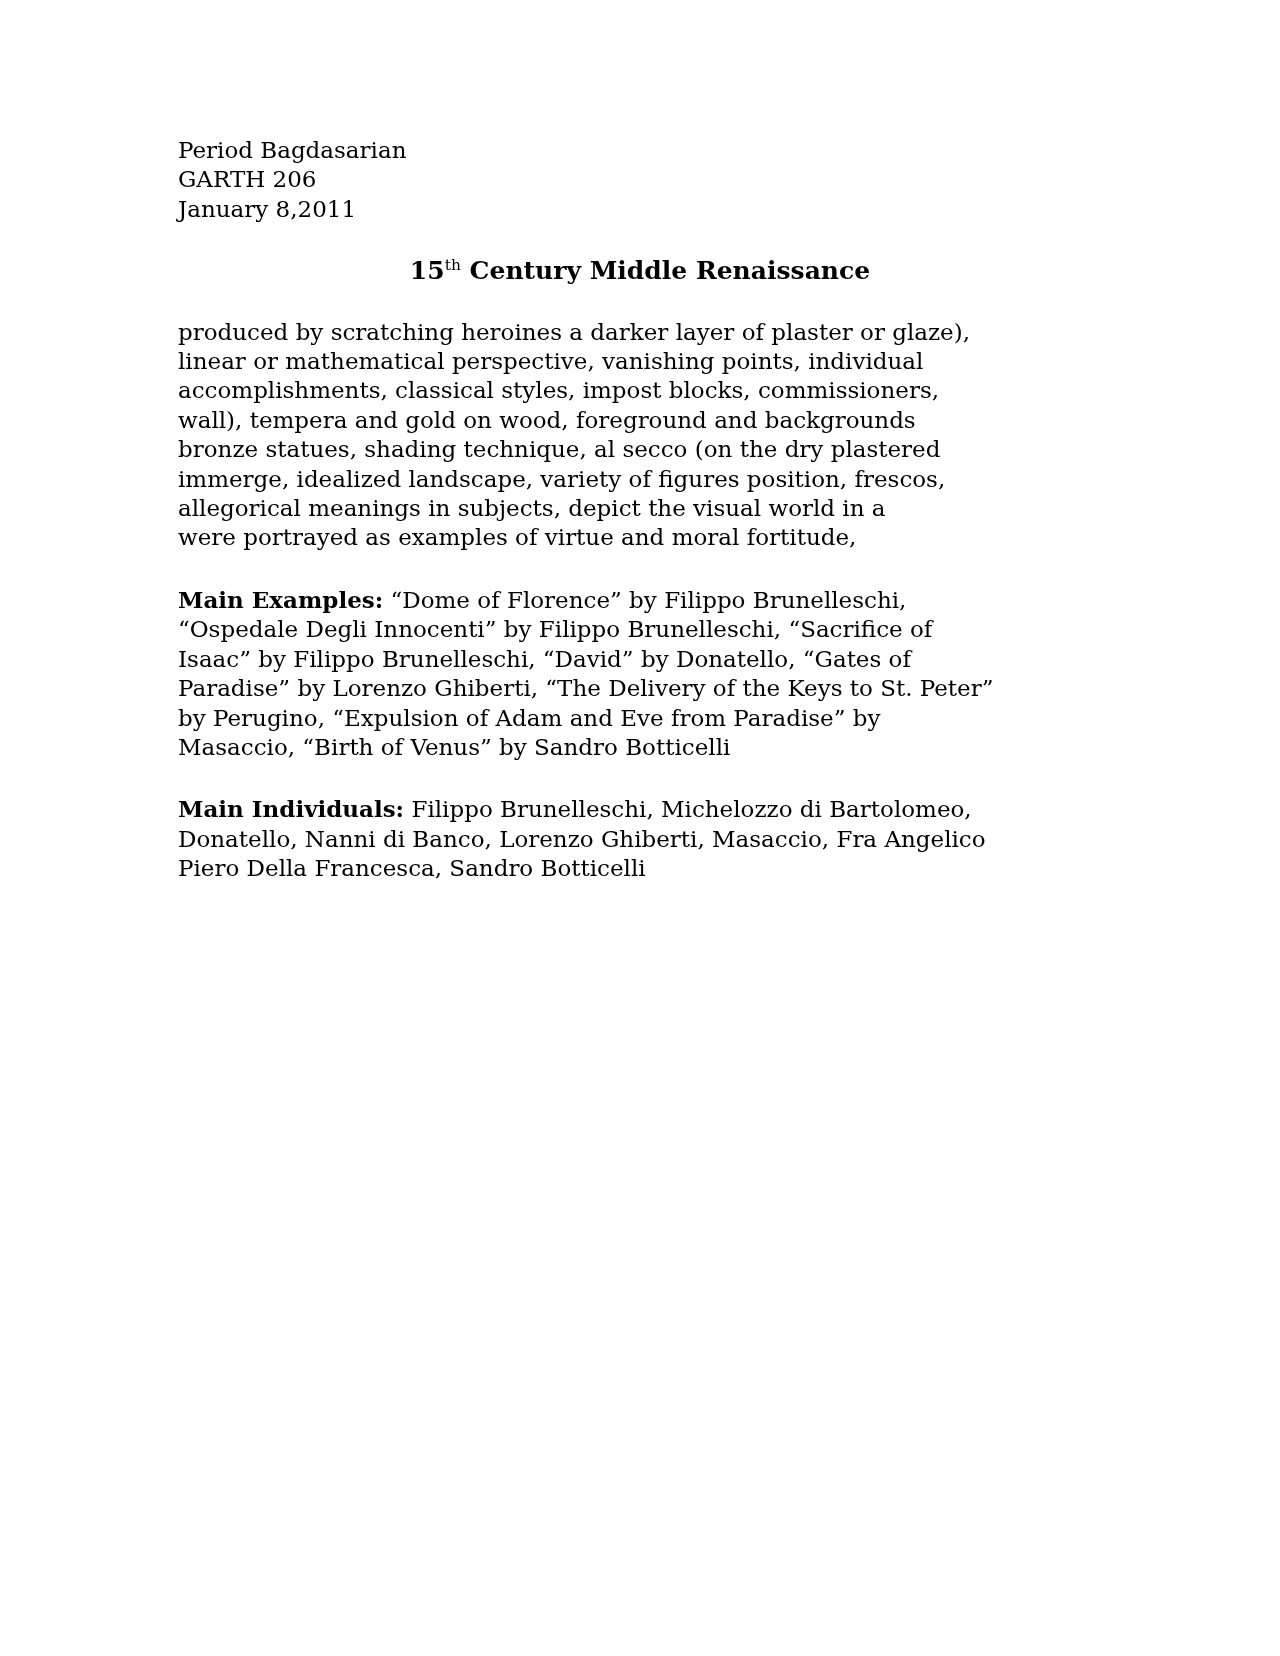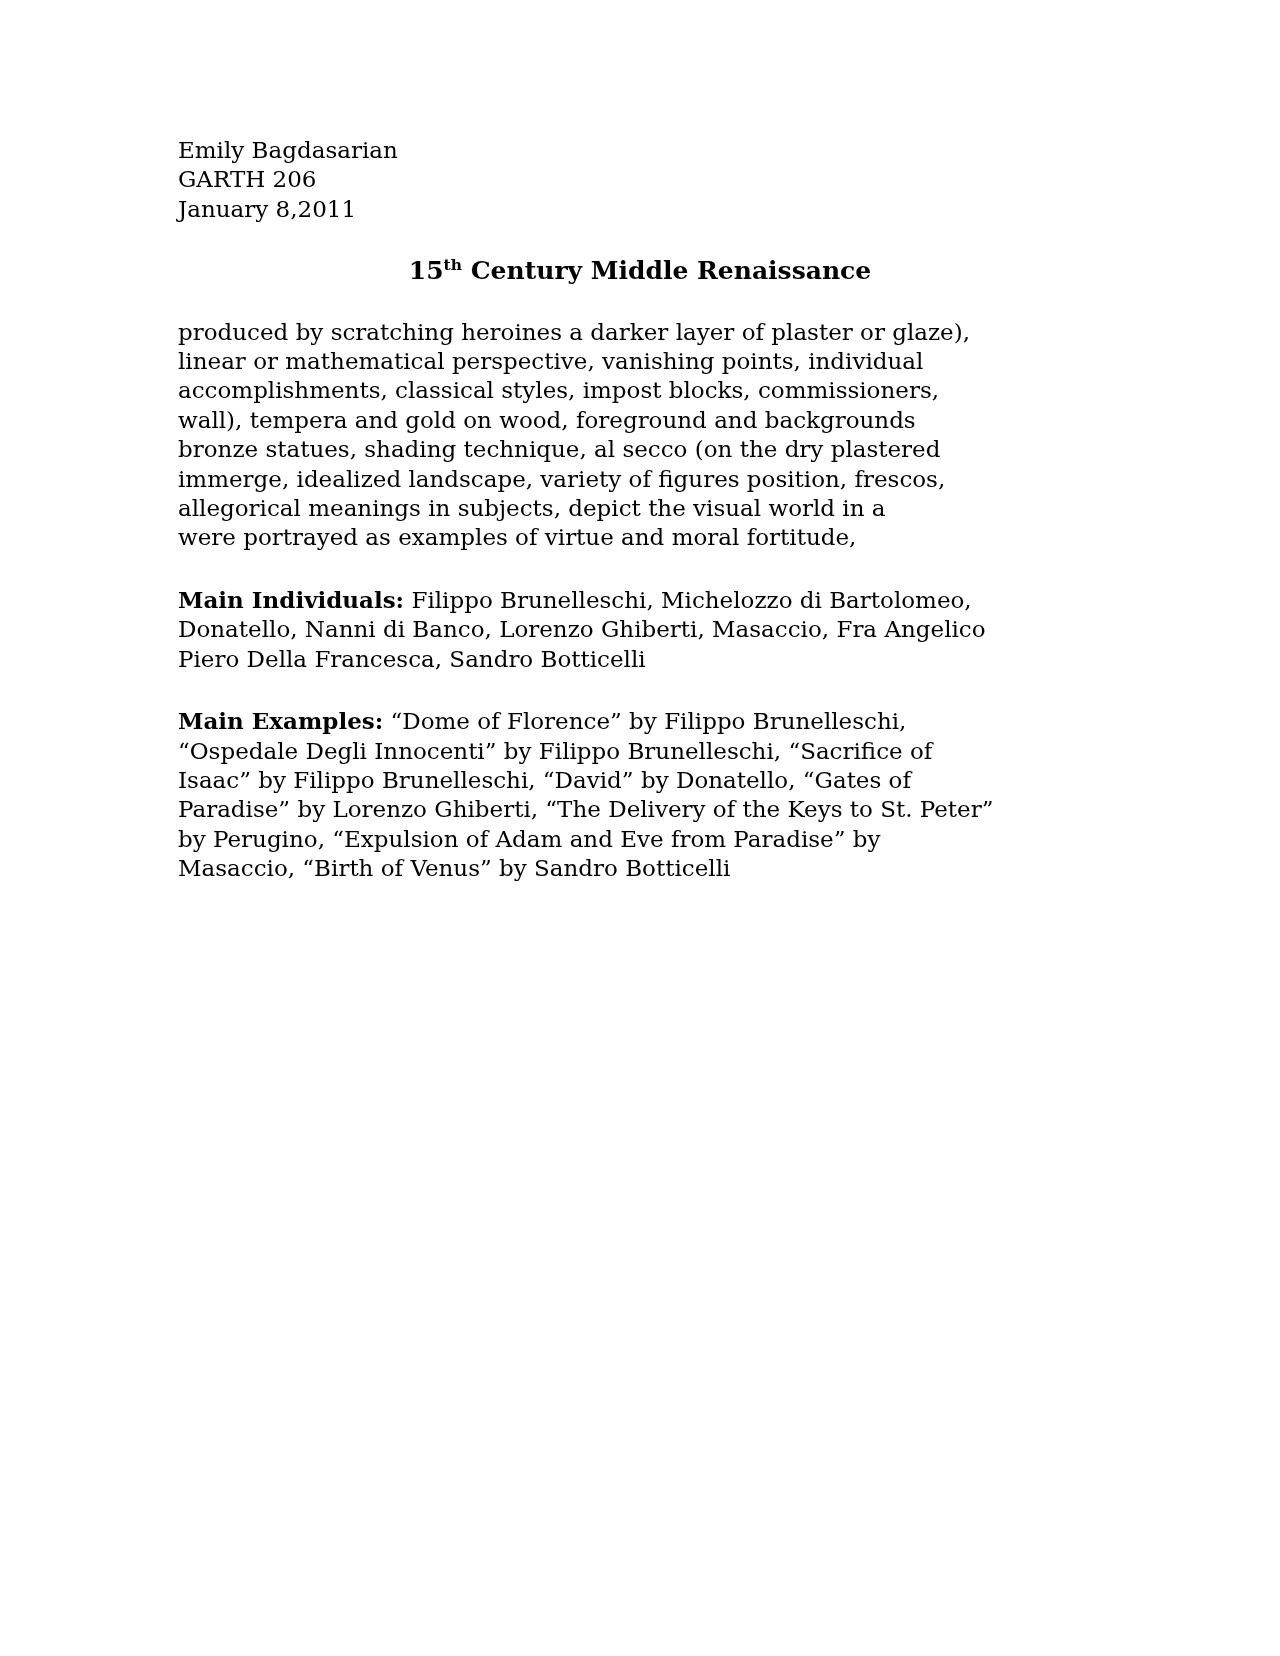--- a/index.html
+++ b/index.html
@@ -40,56 +40,56 @@
   .line {
     white-space: pre;
   }
   b.lbl {
     font-weight: bold;
   }
   sup {
     font-size: 62%;
     line-height: 0;
     vertical-align: super;
-    font-weight: bold;
+    font-weight: normal;
   }
 </style>
 </head>
 <body>
 
 <div class="page">
 
   <div class="hdr">
-    <div class="line">Emily Bagdasarian</div>
+    <div class="line">Period Bagdasarian</div>
     <div class="line">GARTH 206</div>
     <div class="line">January 8,2011</div>
   </div>
 
   <div class="doc-title"><span>15</span><sup>th</sup><span> Century Middle Renaissance</span></div>
 
   <div class="section">
     <div class="line">produced by scratching heroines a darker layer of plaster or glaze),</div>
     <div class="line">linear or mathematical perspective, vanishing points, individual</div>
     <div class="line">accomplishments, classical styles, impost blocks, commissioners,</div>
     <div class="line">wall), tempera and gold on wood, foreground and backgrounds</div>
     <div class="line">bronze statues, shading technique, al secco (on the dry plastered</div>
     <div class="line">immerge, idealized landscape, variety of figures position, frescos,</div>
     <div class="line">allegorical meanings in subjects, depict the visual world in a</div>
     <div class="line">were portrayed as examples of virtue and moral fortitude,</div>
   </div>
 
   <div class="section">
-    <div class="line"><b class="lbl">Main Individuals:</b><span> Filippo Brunelleschi, Michelozzo di Bartolomeo,</span></div>
-    <div class="line">Donatello, Nanni di Banco, Lorenzo Ghiberti, Masaccio, Fra Angelico</div>
-    <div class="line">Piero Della Francesca, Sandro Botticelli</div>
-  </div>
-
-  <div class="section">
     <div class="line"><b class="lbl">Main Examples:</b><span> “Dome of Florence” by Filippo Brunelleschi,</span></div>
     <div class="line">“Ospedale Degli Innocenti” by Filippo Brunelleschi, “Sacrifice of</div>
     <div class="line">Isaac” by Filippo Brunelleschi, “David” by Donatello, “Gates of</div>
     <div class="line">Paradise” by Lorenzo Ghiberti, “The Delivery of the Keys to St. Peter”</div>
     <div class="line">by Perugino, “Expulsion of Adam and Eve from Paradise” by</div>
     <div class="line">Masaccio, “Birth of Venus” by Sandro Botticelli</div>
   </div>
 
+  <div class="section">
+    <div class="line"><b class="lbl">Main Individuals:</b><span> Filippo Brunelleschi, Michelozzo di Bartolomeo,</span></div>
+    <div class="line">Donatello, Nanni di Banco, Lorenzo Ghiberti, Masaccio, Fra Angelico</div>
+    <div class="line">Piero Della Francesca, Sandro Botticelli</div>
+  </div>
+
 
 </div>
 
 </body></html>

